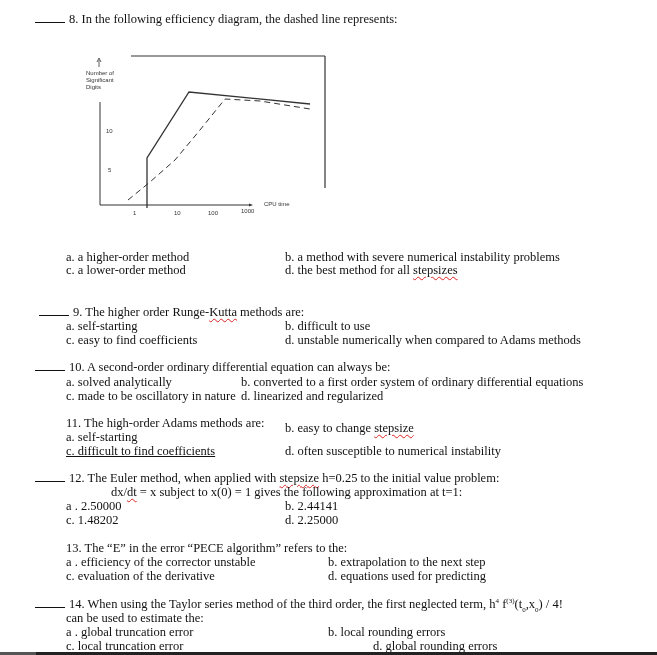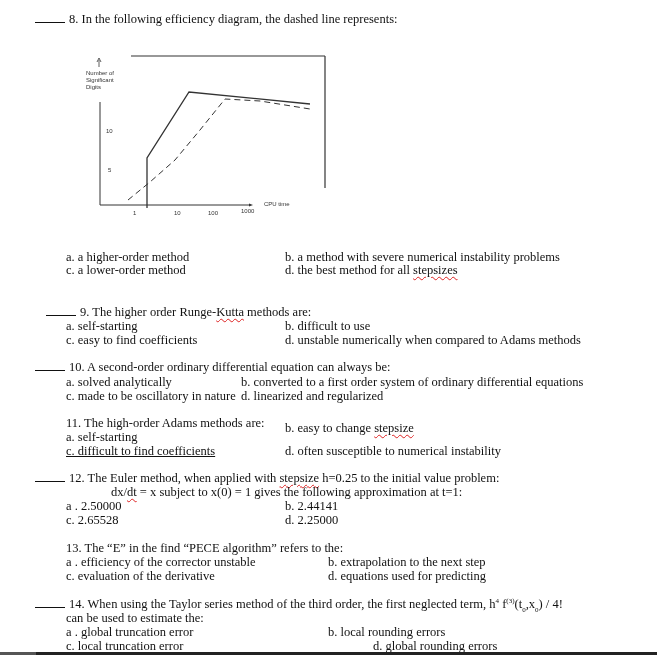--- a/index.html
+++ b/index.html
@@ -51,21 +51,21 @@
   <div class="dlabel" style="left:264px; top:201px;">CPU time</div>
 </div>
 
 <div class="t" style="left:66px; top:250px;">a. a higher-order method</div>
 <div class="t" style="left:285px; top:250px;">b. a method with severe numerical instability problems</div>
 <div class="t" style="left:66px; top:263px;">c. a lower-order method</div>
 <div class="t" style="left:285px; top:263px;">
   <span>d. the best method for all </span><span class="spell">stepsizes</span>
 </div>
 
-<div class="t" style="left:46px; top:305px;">
+<div class="t" style="left:39px; top:305px;">
   <span class="blank"></span><span>9.</span> <span>The higher order Runge-</span><span class="spell">Kutta</span><span> methods are:</span>
 </div>
 <div class="t" style="left:66px; top:319px;">a.  self-starting</div>
 <div class="t" style="left:285px; top:319px;">b. difficult to use</div>
 <div class="t" style="left:66px; top:333px;">c. easy to find coefficients</div>
 <div class="t" style="left:285px; top:333px;">d. unstable numerically when compared to Adams methods</div>
 
 <div class="t" style="left:35px; top:360px;">
   <span class="blank"></span><span>10.</span> <span>A second-order ordinary differential equation can always be:</span>
 </div>
@@ -85,25 +85,25 @@
 <div class="t" style="left:285px; top:444px;">d. often susceptible to numerical instability</div>
 
 <div class="t" style="left:35px; top:471px;text-align:right;">
   <span class="blank"></span><span>12.</span> <span>The Euler method, when applied with </span><span class="spell">stepsize</span><span> h=0.25  to the initial value problem:</span>
 </div>
 <div class="t" style="left:111px; top:485px;">
   <span>dx/</span><span class="spell">dt</span><span> = x  subject to  x(0) = 1 gives the following approximation at t=1:</span>
 </div>
 <div class="t" style="left:66px; top:499px;">a .  2.50000</div>
 <div class="t" style="left:285px; top:499px;">b.  2.44141</div>
-<div class="t" style="left:66px; top:513px;">c.  2.65528</div>
+<div class="t" style="left:66px; top:513px;">c.  1.48202</div>
 <div class="t" style="left:285px; top:513px;">d.  2.25000</div>
 
 <div class="t" style="left:66px; top:541px;">
-  <span>13.</span> <span>The “E” in the find “PECE algorithm” refers to the:</span>
+  <span>13.</span> <span>The “E” in the error “PECE algorithm” refers to the:</span>
 </div>
 <div class="t" style="left:66px; top:555px;">a .  efficiency of the corrector unstable</div>
 <div class="t" style="left:328px; top:555px;">b.  extrapolation to the next step</div>
 <div class="t" style="left:66px; top:569px;">c.  evaluation of the derivative</div>
 <div class="t" style="left:328px; top:569px;">d.  equations used for predicting</div>
 
 <div class="t" style="left:35px; top:597px;">
   <span class="blank"></span><span>14.</span> <span>When using the Taylor series method of the third order, the first neglected term,  h</span><sup>4</sup><span> f</span><sup>(3)</sup><span>(t</span><sub>0</sub><span>,x</span><sub>0</sub><span>) / 4!</span>
 </div>
 <div class="t" style="left:66px; top:611px;">can be used to estimate the:</div>

